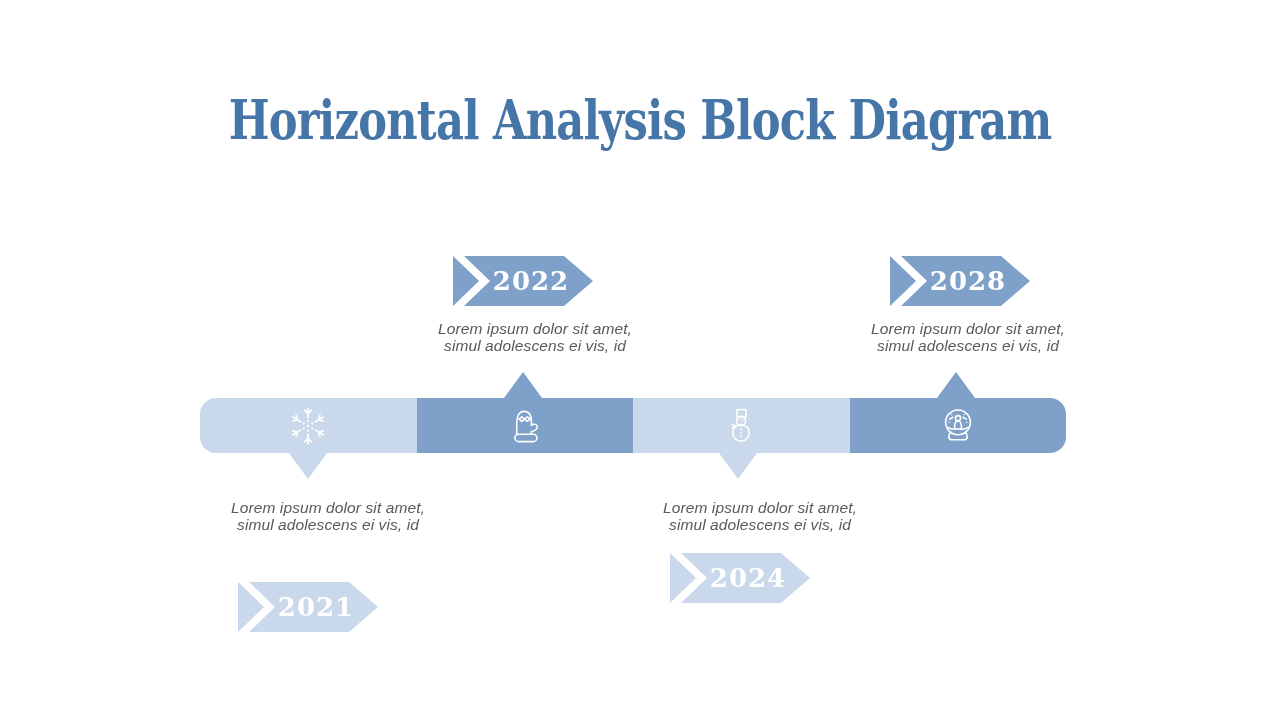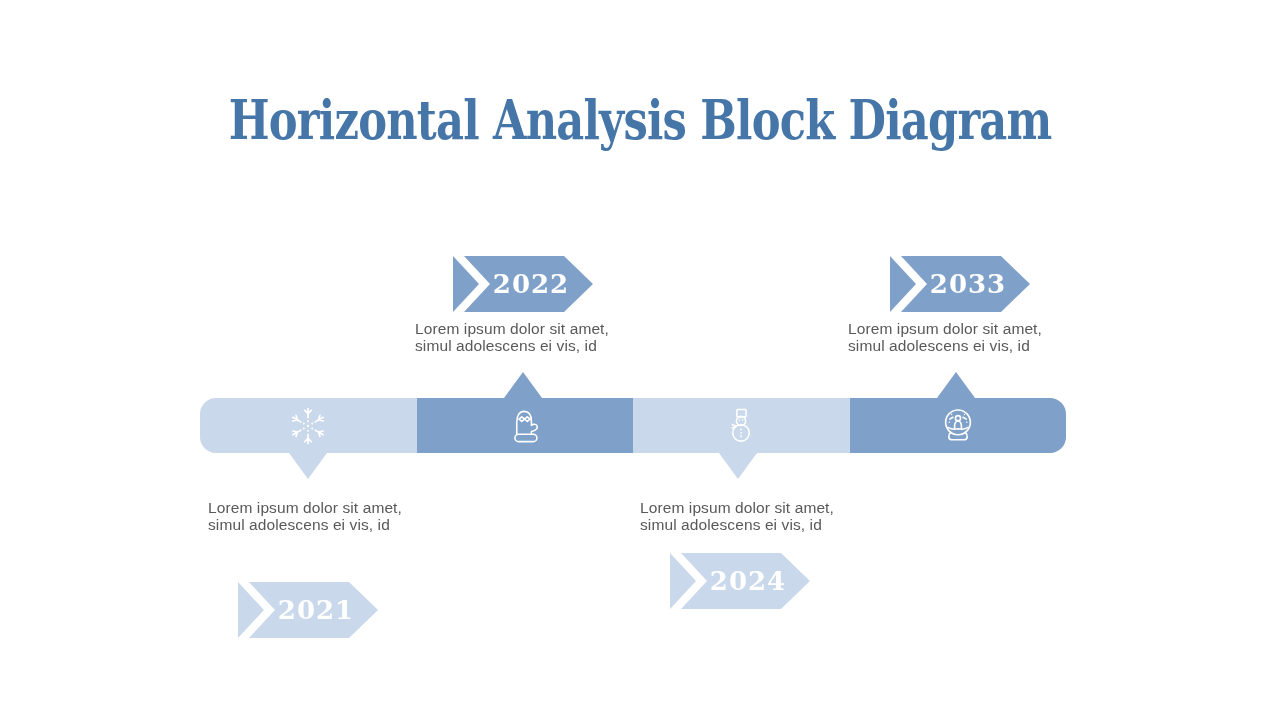--- a/index.html
+++ b/index.html
@@ -25,38 +25,38 @@
   .icon{width:44px;height:44px;display:block;}
   .icon *{vector-effect:non-scaling-stroke;}
   
   .tri{position:absolute;width:0;height:0;}
   .tri.up{border-left:19px solid transparent;border-right:19px solid transparent;
           border-bottom:26px solid var(--dark-blue,#7FA0C8);top:372px;}
   .tri.down{border-left:19px solid transparent;border-right:19px solid transparent;
           border-top:26px solid var(--light-blue,#C9D8EA);top:453px;}
   .tri.t2021{left:289px;} .tri.t2022{left:504px;} .tri.t2023{left:719px;} .tri.t2024{left:937px;}
   
-  .banner{position:absolute;width:140px;height:56px;}
+  .banner{position:absolute;width:140px;height:50px;}
   .banner svg.shape{position:absolute;inset:0;width:100%;height:100%;}
   .banner.light{color:var(--light-blue,#C9D8EA);}
   .banner.dark{color:var(--dark-blue,#7FA0C8);}
   .banner .year{
     position:absolute;inset:0;display:flex;align-items:center;justify-content:center;
     padding-left:34px;padding-right:18px;
     font-family:"DejaVu Serif","Liberation Serif",serif;font-weight:700;
     font-size:26px;color:#fff;letter-spacing:1px;
   }
   .banner.b2021{left:238px;top:554px;margin-top:28px;}
   .banner.b2022{left:453px;top:256px;}
   .banner.b2023{left:670px;top:553px;}
   .banner.b2024{left:890px;top:256px;}
   
   .desc{
     position:absolute;width:240px;color:var(--text-gray,#595959);
-    font-size:15.5px;line-height:16.5px;letter-spacing:0.1px;text-align:left;
+    font-size:15.5px;line-height:16.5px;letter-spacing:0.1px;text-align:center;font-style:italic;
   }
   .desc span{display:block;}
   .desc.d2021{left:208px;top:500px;}
   .desc.d2022{left:415px;top:321px;}
   .desc.d2023{left:640px;top:500px;}
   .desc.d2024{left:848px;top:321px;}
 </style>
 </head>
 <body>
 
@@ -178,21 +178,21 @@
       <polygon points="11,0 111,0 140,25 111,50 11,50 37,25" fill="currentColor"></polygon>
     </svg>
     <span class="year">2024</span>
   </div>
 
   <div class="banner dark b2024">
     <svg class="shape" viewBox="0 0 140 50" preserveAspectRatio="none">
       <polygon points="0,0 26,25 0,50" fill="currentColor"></polygon>
       <polygon points="11,0 111,0 140,25 111,50 11,50 37,25" fill="currentColor"></polygon>
     </svg>
-    <span class="year">2033</span>
+    <span class="year">2028</span>
   </div>
 
   <div class="desc d2021">
     <span>Lorem ipsum dolor sit amet,</span>
     <span>simul adolescens ei vis, id</span>
   </div>
   <div class="desc d2022">
     <span>Lorem ipsum dolor sit amet,</span>
     <span>simul adolescens ei vis, id</span>
   </div>

